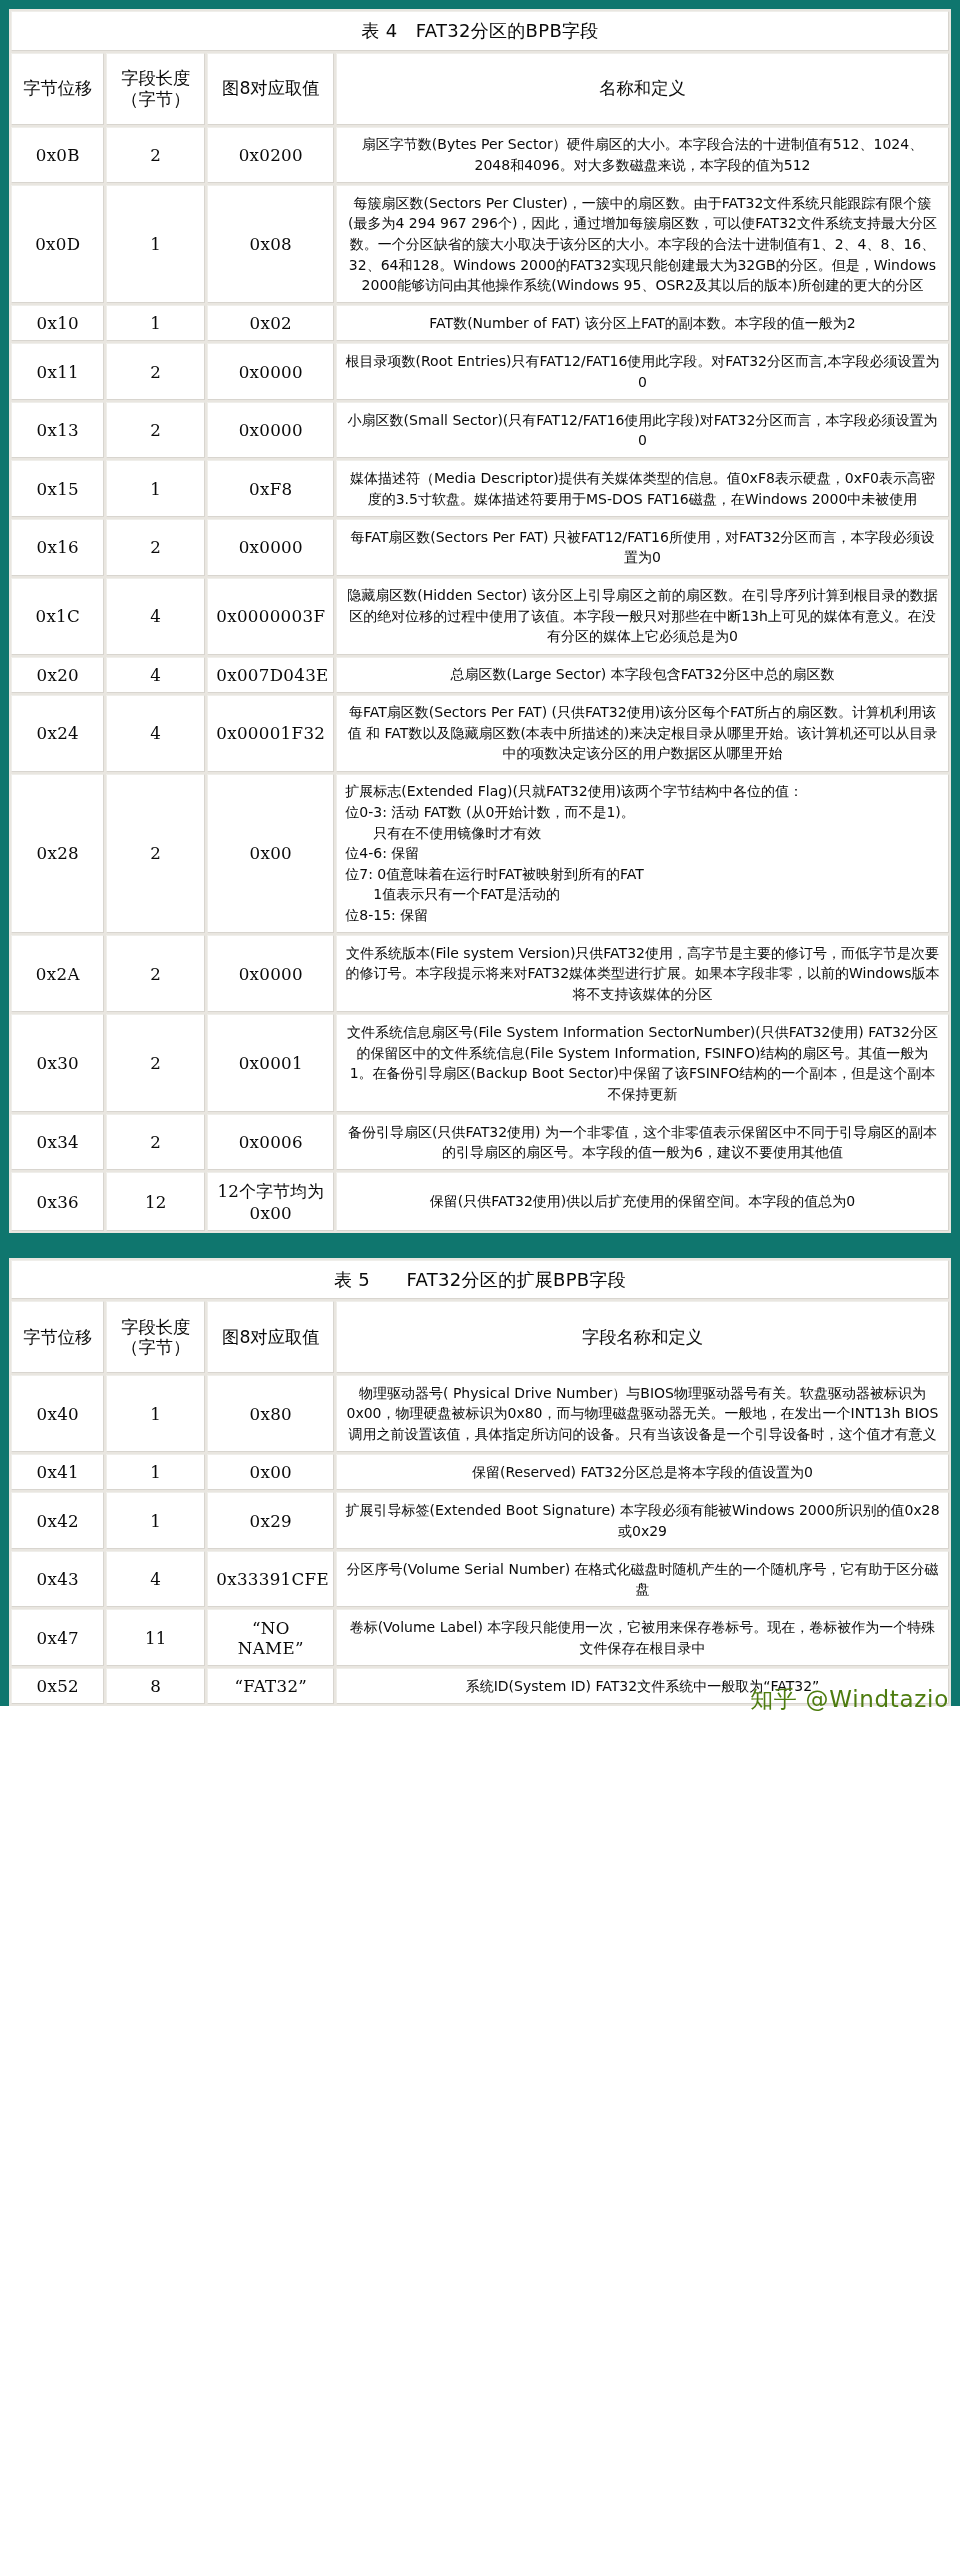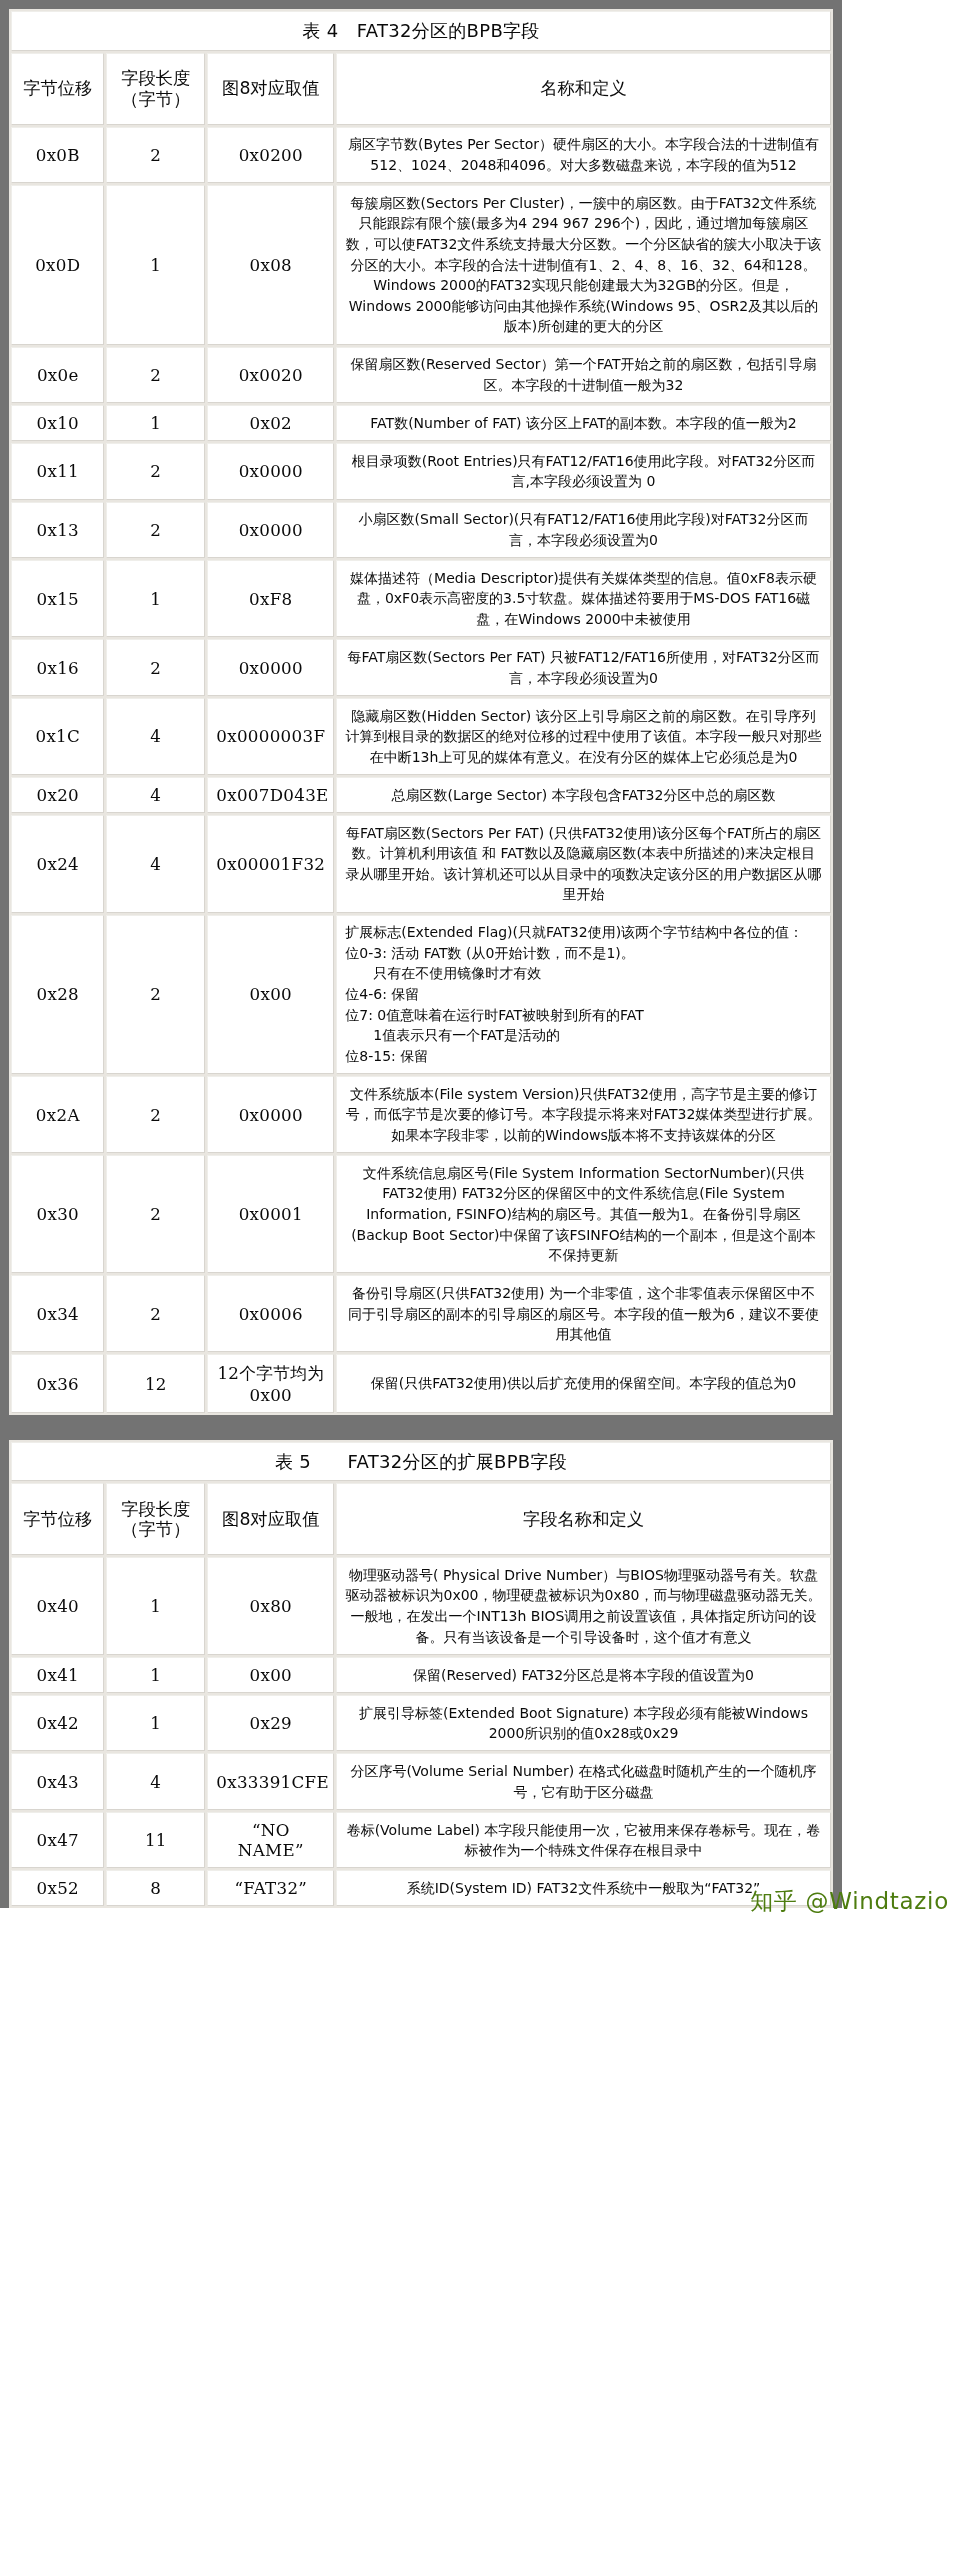--- a/index.html
+++ b/index.html
@@ -7,22 +7,22 @@
     margin: 0; padding: 0;
     background: #ffffff;
     font-family: "DejaVu Sans", "Liberation Sans", sans-serif;
   }
   body {
     width: 961px;
     position: relative;
     padding: 0 0 6.7px 0;
   }
   .doc {
-    width: 842px;
-    background: #737373;
+    width: 960px;
+    background: #0f766e;
     padding: 9.3px 9.3px 0 9.3px;
   }
   table.tbl {
     border-collapse: separate;
     border-spacing: 2.7px;
     width: 100%;
     background: #e9e6e0;
     margin: 0 0 25px 0;
     table-layout: fixed;
   }
@@ -116,28 +116,20 @@
         </tr>
         <tr>
           <td class="off">0x0D</td>
           <td class="len">1</td>
           <td class="val"><span>0x08</span></td>
           <td class="def">
             <p>每簇扇区数(Sectors Per Cluster)，一簇中的扇区数。由于FAT32文件系统只能跟踪有限个簇(最多为4 294 967 296个)，因此，通过增加每簇扇区数，可以使FAT32文件系统支持最大分区数。一个分区缺省的簇大小取决于该分区的大小。本字段的合法十进制值有1、2、4、8、16、32、64和128。Windows 2000的FAT32实现只能创建最大为32GB的分区。但是，Windows 2000能够访问由其他操作系统(Windows 95、OSR2及其以后的版本)所创建的更大的分区</p>
           </td>
         </tr>
         <tr>
-          <td class="off">0x0e</td>
-          <td class="len">2</td>
-          <td class="val"><span>0x0020</span></td>
-          <td class="def">
-            <p>保留扇区数(Reserved Sector）第一个FAT开始之前的扇区数，包括引导扇区。本字段的十进制值一般为32</p>
-          </td>
-        </tr>
-        <tr>
           <td class="off">0x10</td>
           <td class="len">1</td>
           <td class="val"><span>0x02</span></td>
           <td class="def">
             <p>FAT数(Number of FAT) 该分区上FAT的副本数。本字段的值一般为2</p>
           </td>
         </tr>
         <tr>
           <td class="off">0x11</td>
           <td class="len">2</td>

